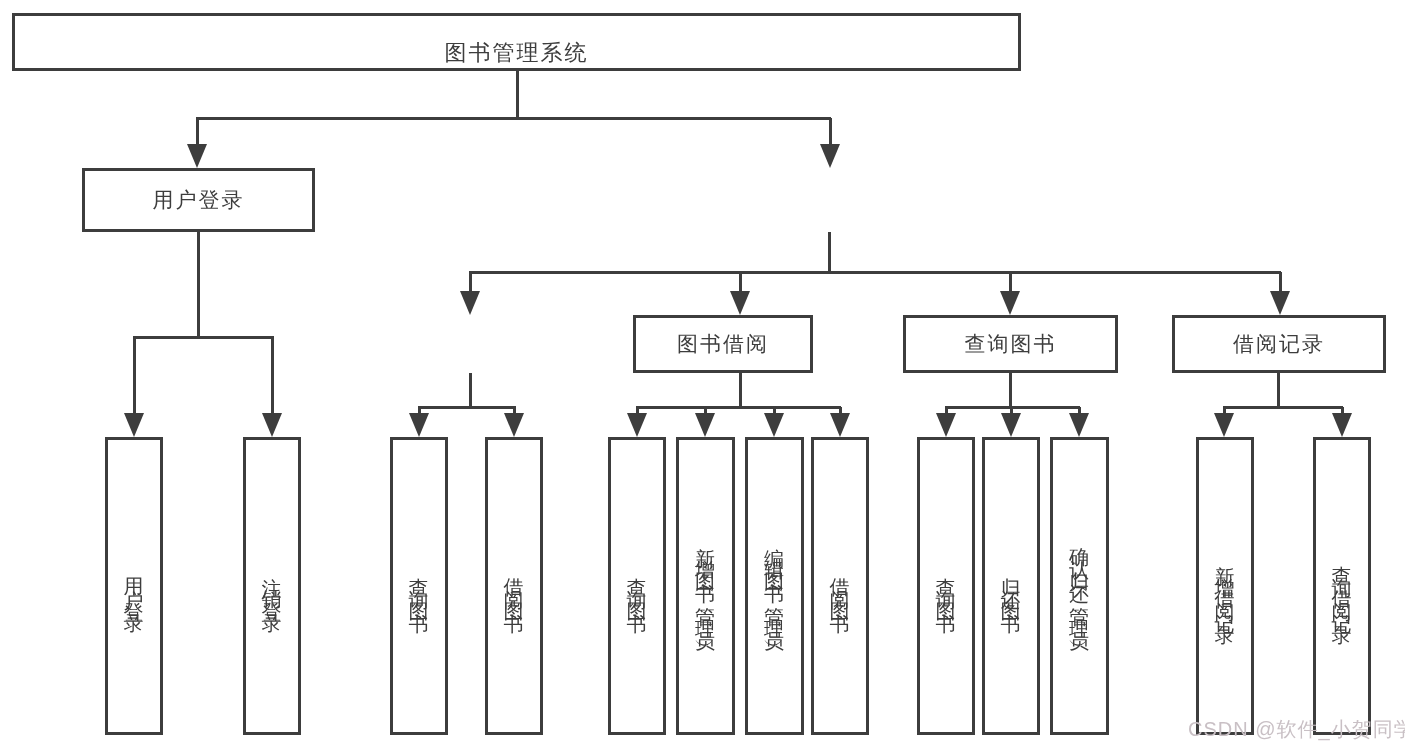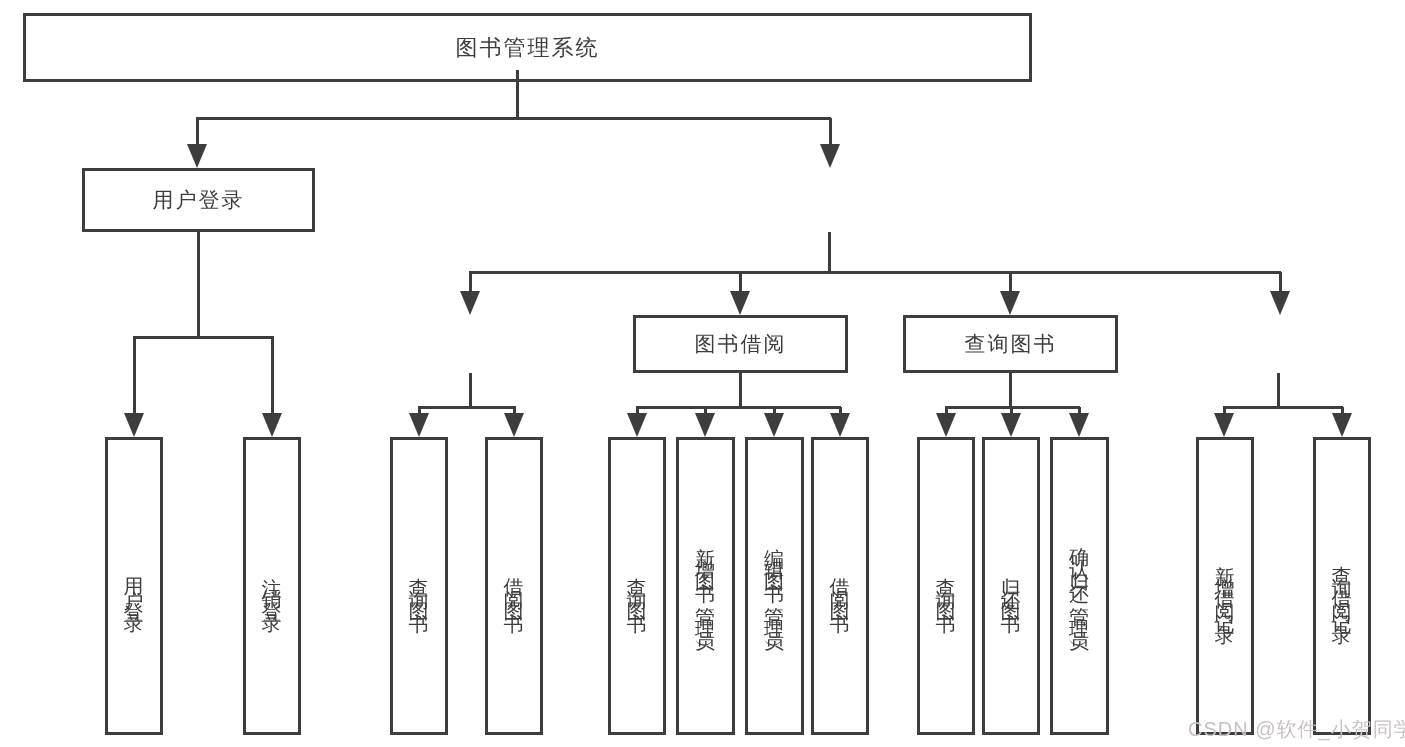--- a/index.html
+++ b/index.html
@@ -66,21 +66,21 @@
     letter-spacing: 1px;
     color: #c9c0c5;
     white-space: nowrap;
   }
 </style>
 </head>
 <body>
 
 <div class="canvas">
 
-  <div class="box root" style="left:23px; top:13px; width:1009px; height:69px;">
+  <div class="box root" style="left:12px; top:13px; width:1009px; height:58px;align-items:flex-end;">
     <span class="lbl">图书管理系统</span>
   </div>
 
   <div class="v" style="left:516px; top:70px; height:48px;"></div>
   <div class="h" style="left:196px; top:117px; width:635px;"></div>
   <div class="v" style="left:196px; top:118px; height:26px;"></div>
   <div class="tri" style="left:187px; top:144px;"></div>
   <div class="v" style="left:829px; top:118px; height:26px;"></div>
   <div class="tri" style="left:820px; top:144px;"></div>
 
@@ -99,25 +99,28 @@
   <div class="h" style="left:469px; top:271px; width:812px;"></div>
   <div class="v" style="left:469px; top:272px; height:19px;"></div>
   <div class="tri" style="left:460px; top:291px;"></div>
   <div class="v" style="left:739px; top:272px; height:19px;"></div>
   <div class="tri" style="left:730px; top:291px;"></div>
   <div class="v" style="left:1009px; top:272px; height:19px;"></div>
   <div class="tri" style="left:1000px; top:291px;"></div>
   <div class="v" style="left:1279px; top:272px; height:19px;"></div>
   <div class="tri" style="left:1270px; top:291px;"></div>
 
-  <div class="box" style="left:633px; top:315px; width:215px; height:58px;">
+  <div class="box" style="left:633px; top:315px; width:180px; height:58px;">
     <span class="lbl">图书借阅</span>
   </div>
   <div class="box" style="left:903px; top:315px; width:215px; height:58px;">
     <span class="lbl">查询图书</span>
+  </div>
+  <div class="box" style="left:1172px; top:315px; width:214px; height:58px;">
+    <span class="lbl">借阅记录</span>
   </div>
 
   <div class="v" style="left:469px; top:373px; height:35px;"></div>
   <div class="h" style="left:418px; top:406px; width:98px;"></div>
   <div class="v" style="left:418px; top:407px; height:6px;"></div>
   <div class="tri" style="left:409px; top:413px;"></div>
   <div class="v" style="left:513px; top:407px; height:6px;"></div>
   <div class="tri" style="left:504px; top:413px;"></div>
 
   <div class="v" style="left:739px; top:373px; height:35px;"></div>

